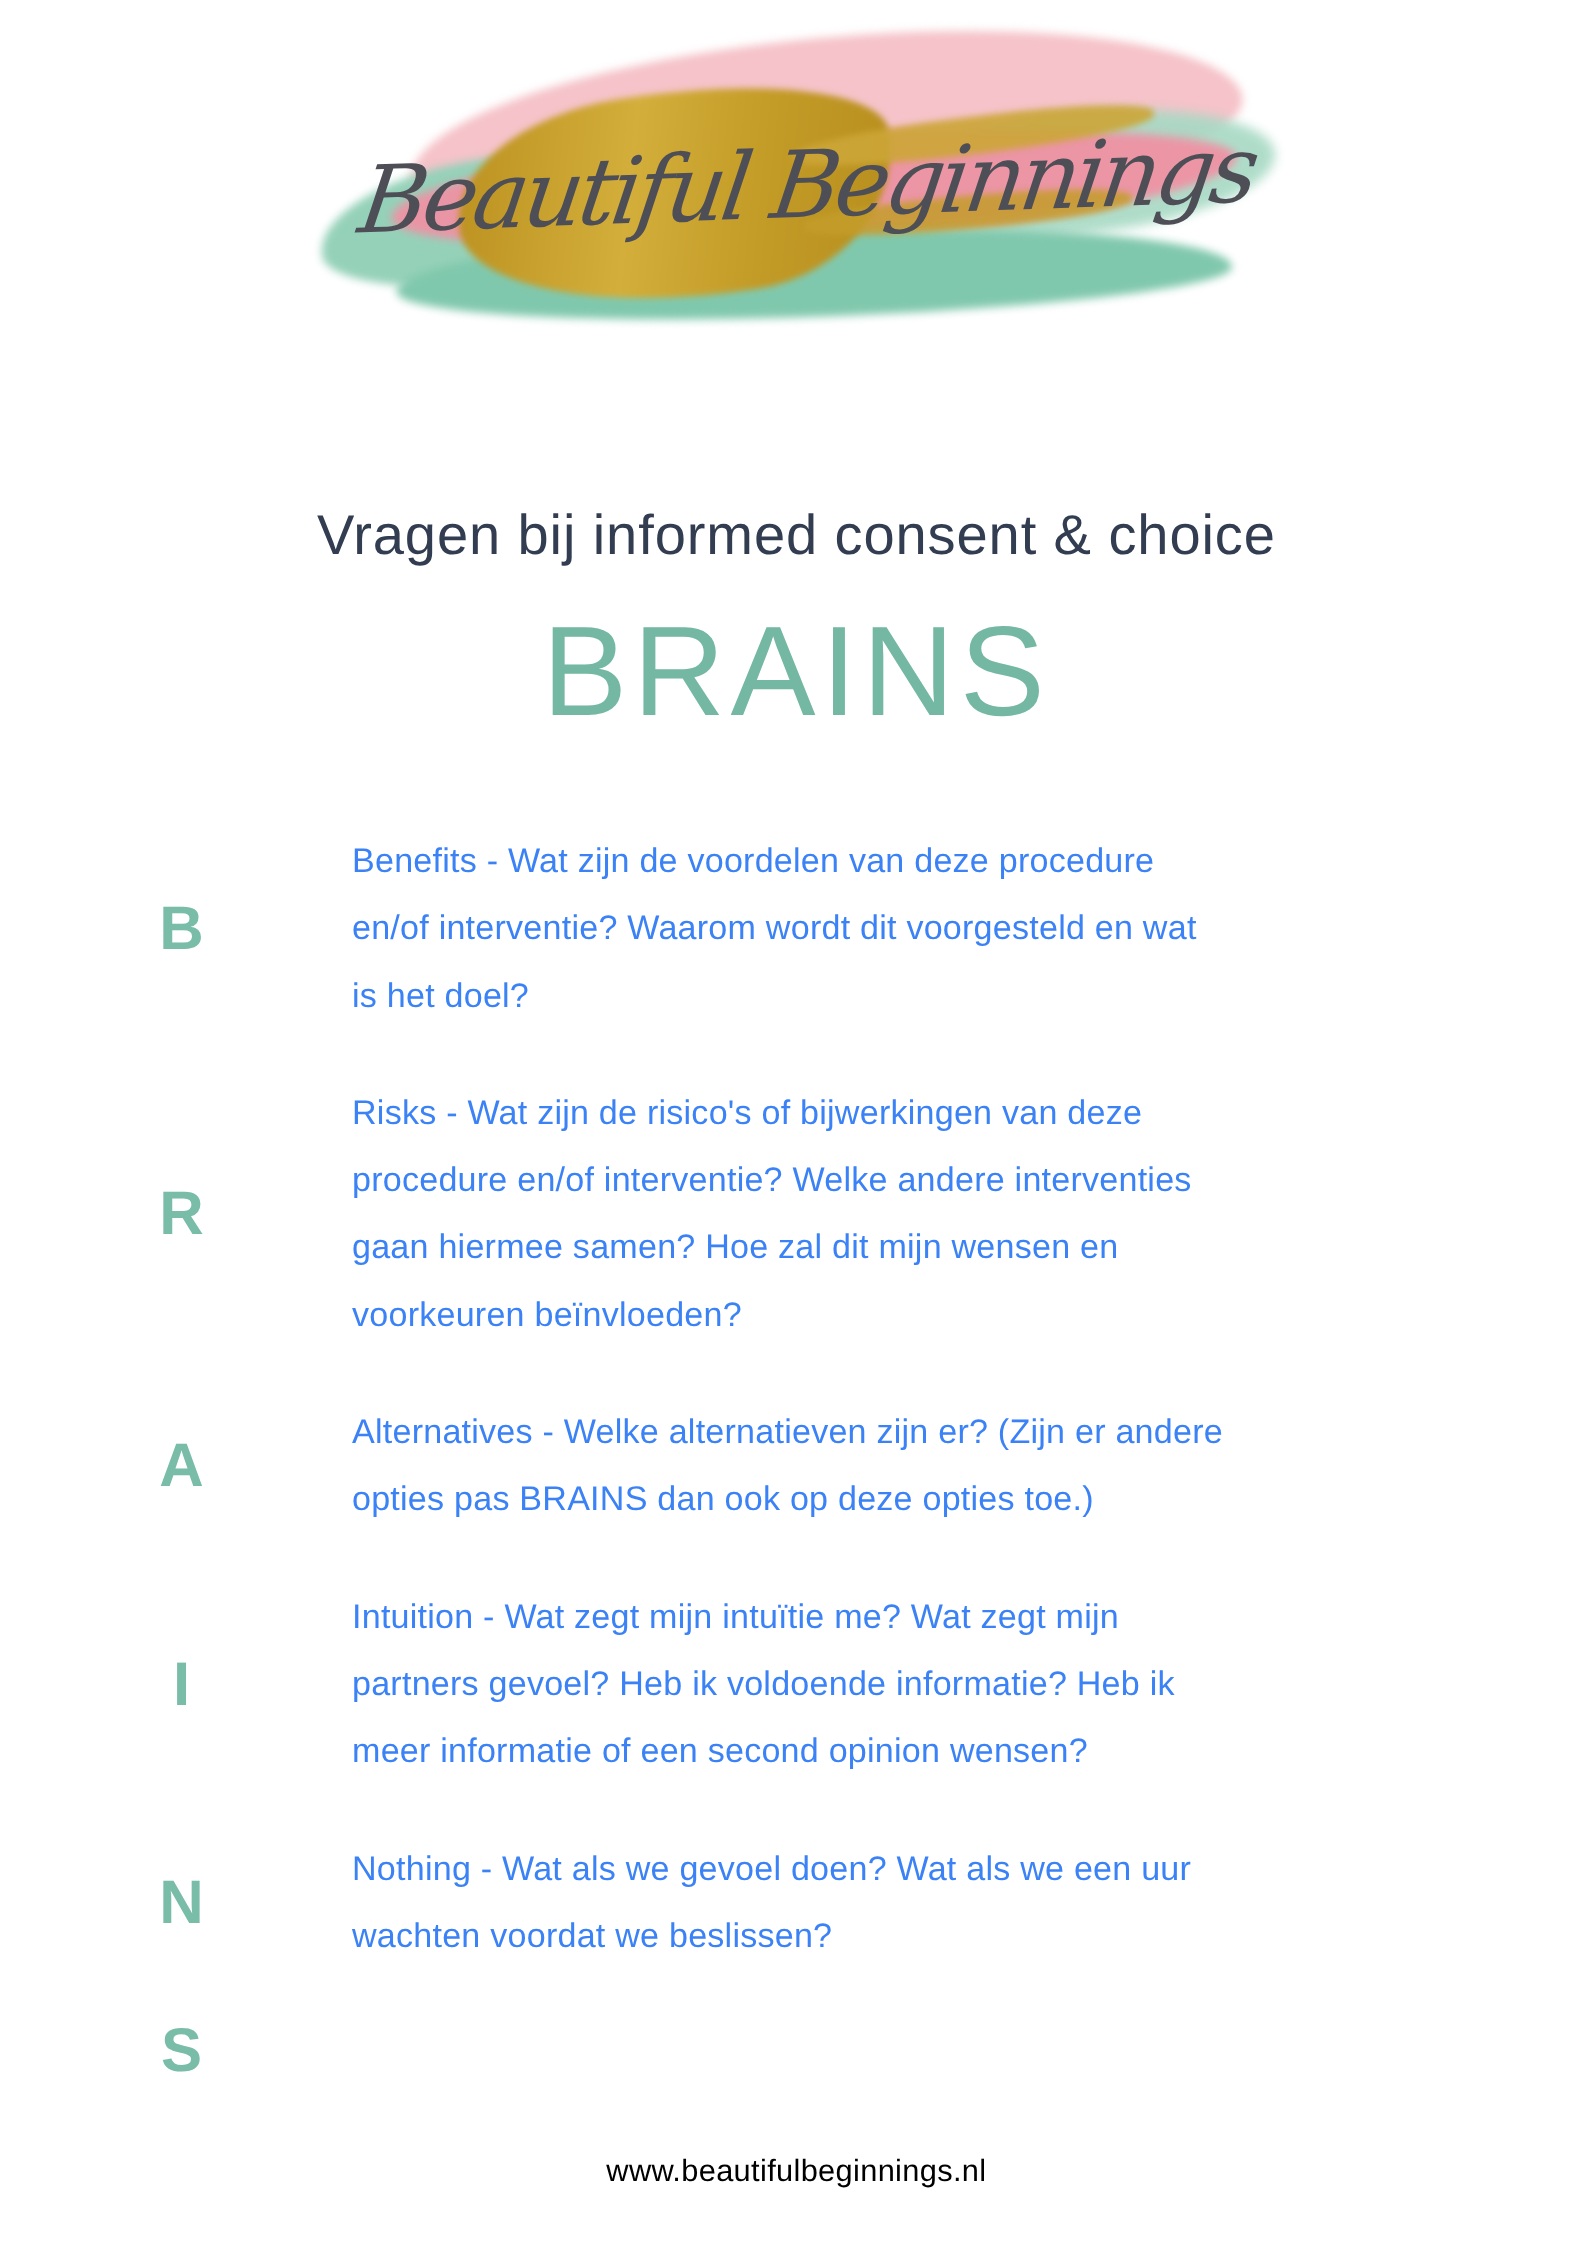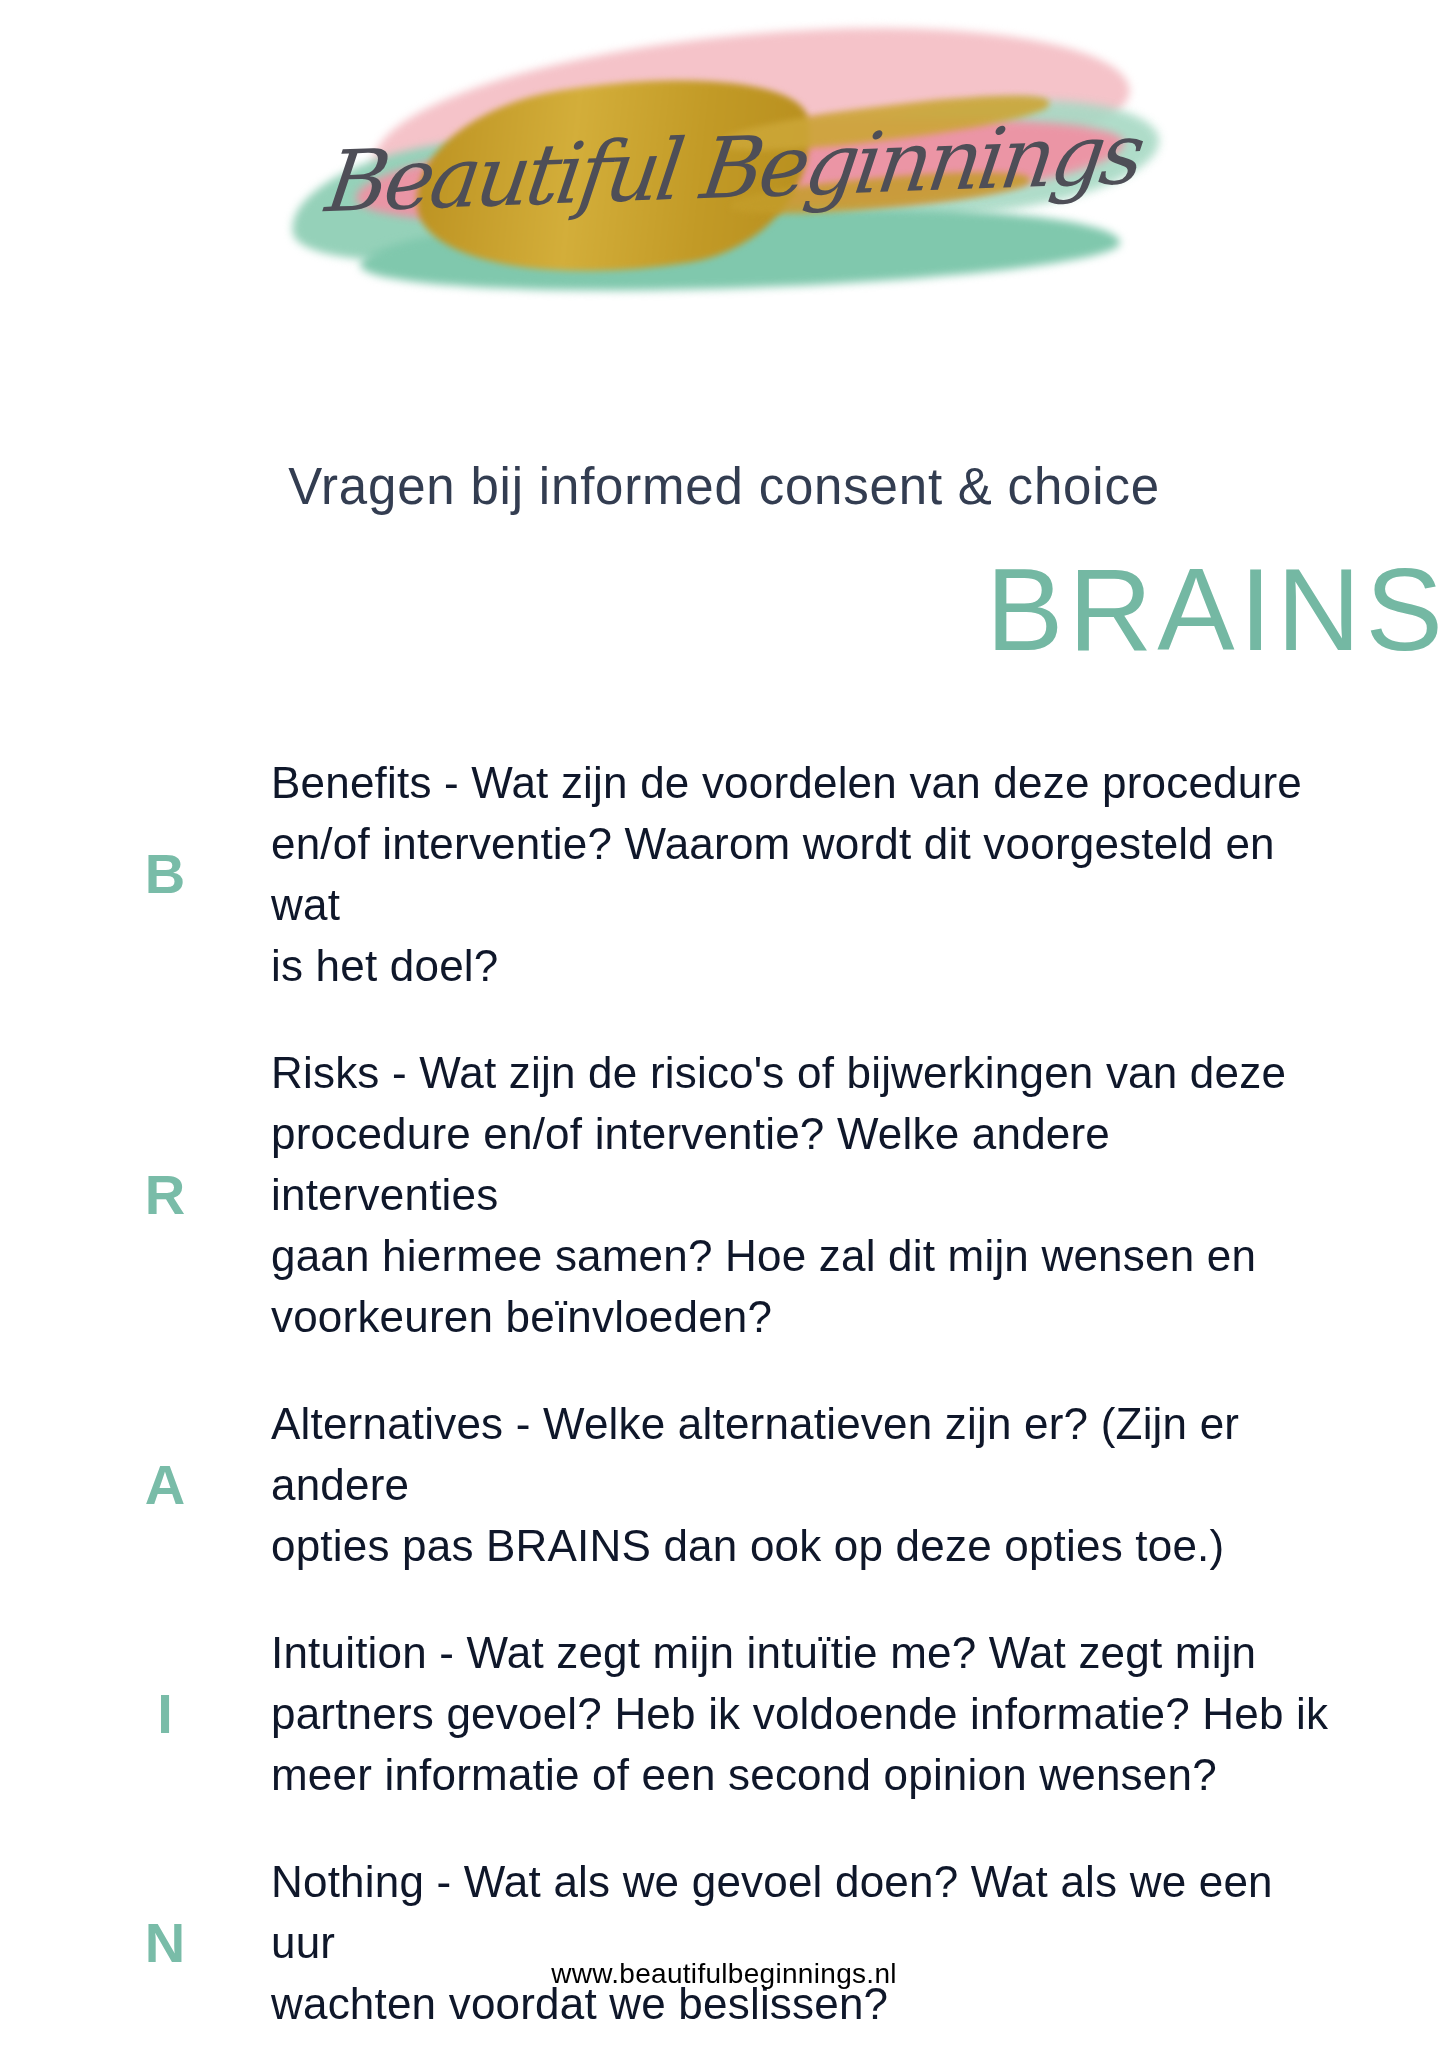--- a/index.html
+++ b/index.html
@@ -107,21 +107,21 @@
     left: 0; top: 458px; width: 1448px;
     text-align: center;
     font-size: 51px;
     line-height: 1.15;
     letter-spacing: .8px;
     color: #333d51;
   }
   .acronym {
     position: absolute;
     left: 0; top: 552px; width: 1448px;
-    text-align: right;
+    text-align: center;
     font-size: 116px;
     line-height: 1;
     font-weight: 500;
     letter-spacing: 5px;
     color: #74b8a3;
   }
 
   .sections {
     position: absolute;
     left: 0; top: 752px; width: 1448px;
@@ -134,26 +134,26 @@
   .section-letter {
     flex: 0 0 90px;
     margin-left: 120px;
     text-align: center;
     font-size: 56px;
     font-weight: 700;
     line-height: 1;
     color: #79bca8;
   }
   .section-text {
-    margin-left: 61px;
+    margin-left: 110px;
     width: 1060px;
-    font-size: 44px;
+    font-size: 31px;
     line-height: 61px;
     letter-spacing: .2px;
-    color: #0f172a;
+    color: #3b82f6;
     white-space: pre-line;
   }
 
   .footer-url {
     position: absolute;
     left: 0; top: 1958px; width: 1448px;
     text-align: center;
     font-size: 28px;
     letter-spacing: .3px;
     color: #000000;

